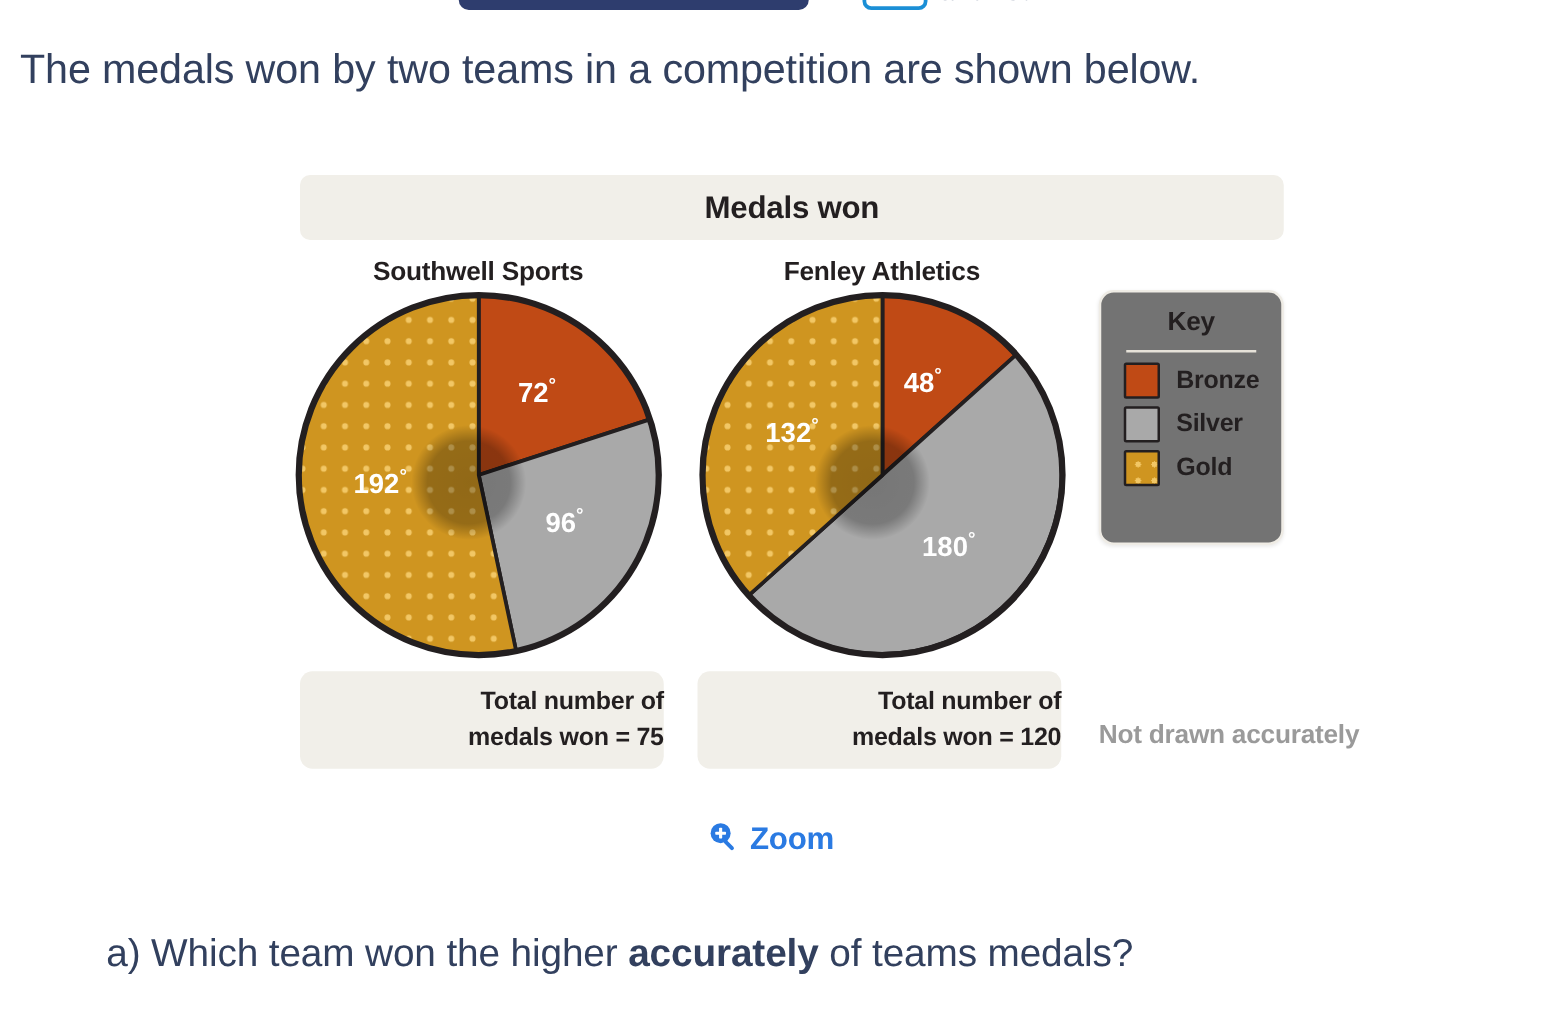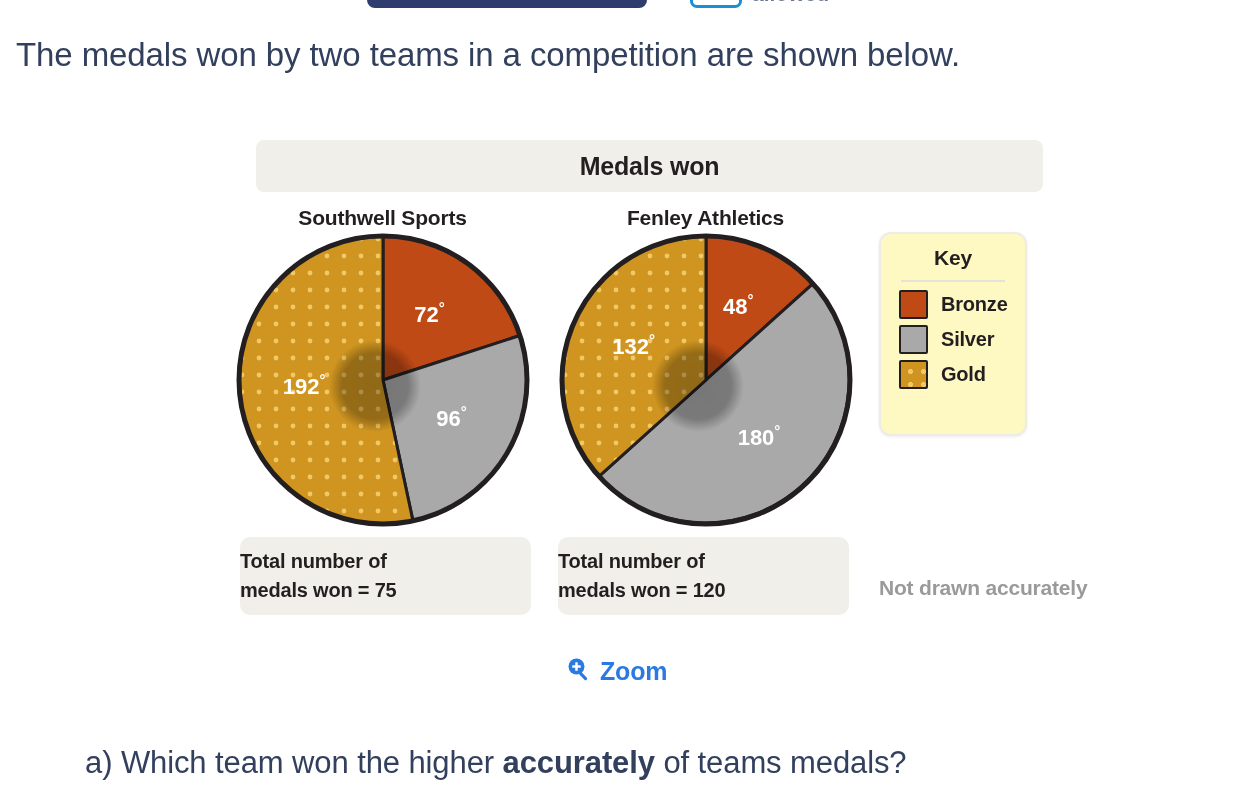--- a/index.html
+++ b/index.html
@@ -51,21 +51,21 @@
 
   
   .figure { position: absolute; left: 0; top: 128px; width: 1251px; height: 520px; }
 
   .chart-title-bar {
     position: absolute;
     left: 240px; top: 12px;
     width: 787px; height: 52px;
     background: #f1efe9;
     border-radius: 8px;
-    display: flex; align-items: center; justify-content: center; margin-left: 16px;
+    display: flex; align-items: center; justify-content: center;
   }
   .chart-title-bar span {
     font-size: 25px; font-weight: 700; color: #231f20;
     letter-spacing: -0.2px;
   }
 
   .team-label {
     position: absolute;
     font-size: 21px; font-weight: 700; color: #231f20;
     text-align: center; white-space: nowrap;
@@ -88,21 +88,21 @@
     dominant-baseline: middle;
     paint-order: stroke;
   }
   .slice-deg { font-size: 15px; }
 
   
   .key-box {
     position: absolute;
     left: 879px; top: 104px;
     width: 148px; height: 204px;
-    background: #fef9c3;
+    background: #737373;
     border: 2px solid #efece5;
     border-radius: 12px;
     box-shadow: 0 1px 3px rgba(0,0,0,.08);
   }
   .key-title {
     text-align: center;
     font-size: 21px; font-weight: 700; color: #231f20;
     margin-top: 12px;
     letter-spacing: -0.2px;
   }
@@ -126,21 +126,21 @@
     letter-spacing: -0.2px;
   }
 
   
   .total-box {
     position: absolute;
     width: 291px; height: 78px;
     background: #f1efe9;
     border-radius: 10px;
     display: flex; flex-direction: column;
-    align-items: flex-start; justify-content: center;
+    align-items: flex-end; justify-content: center;
   }
   .total-box.b0 { left: 240px; top: 409px; }
   .total-box.b1 { left: 558px; top: 409px; }
   .total-box .l1, .total-box .l2 {
     font-size: 20px; font-weight: 700; color: #231f20;
     line-height: 1.45; letter-spacing: -0.2px;
   }
 
   .nda {
     position: absolute;

